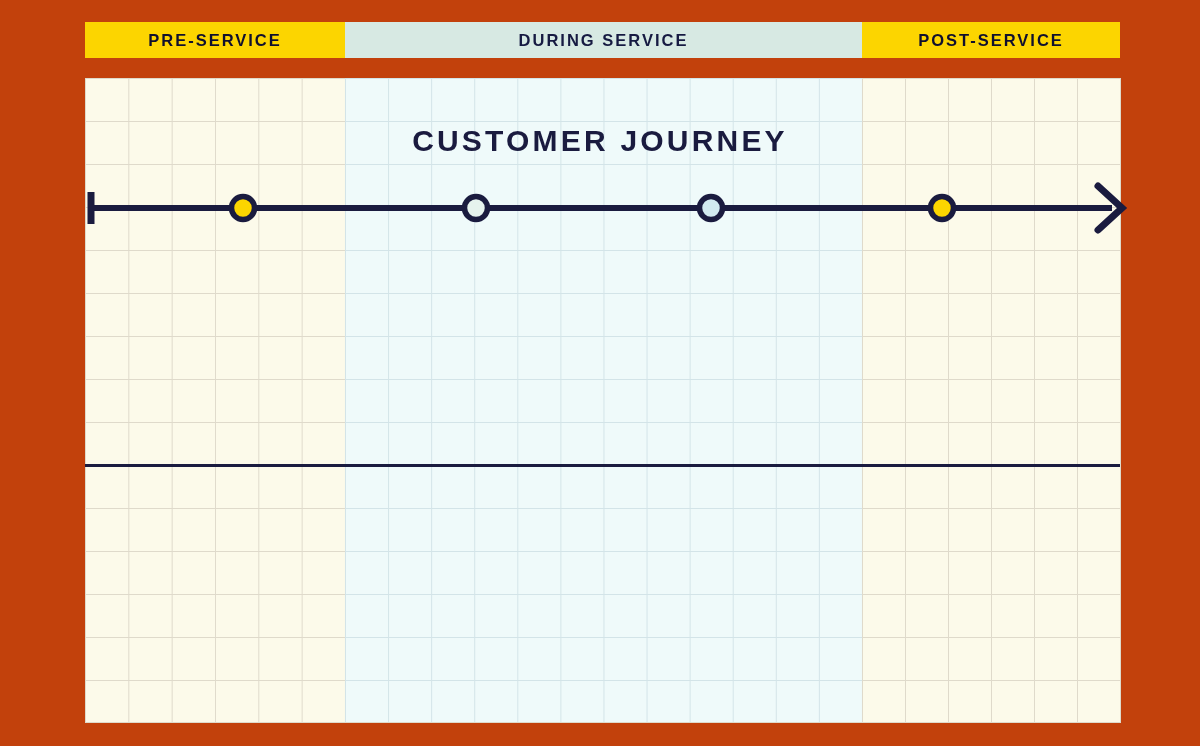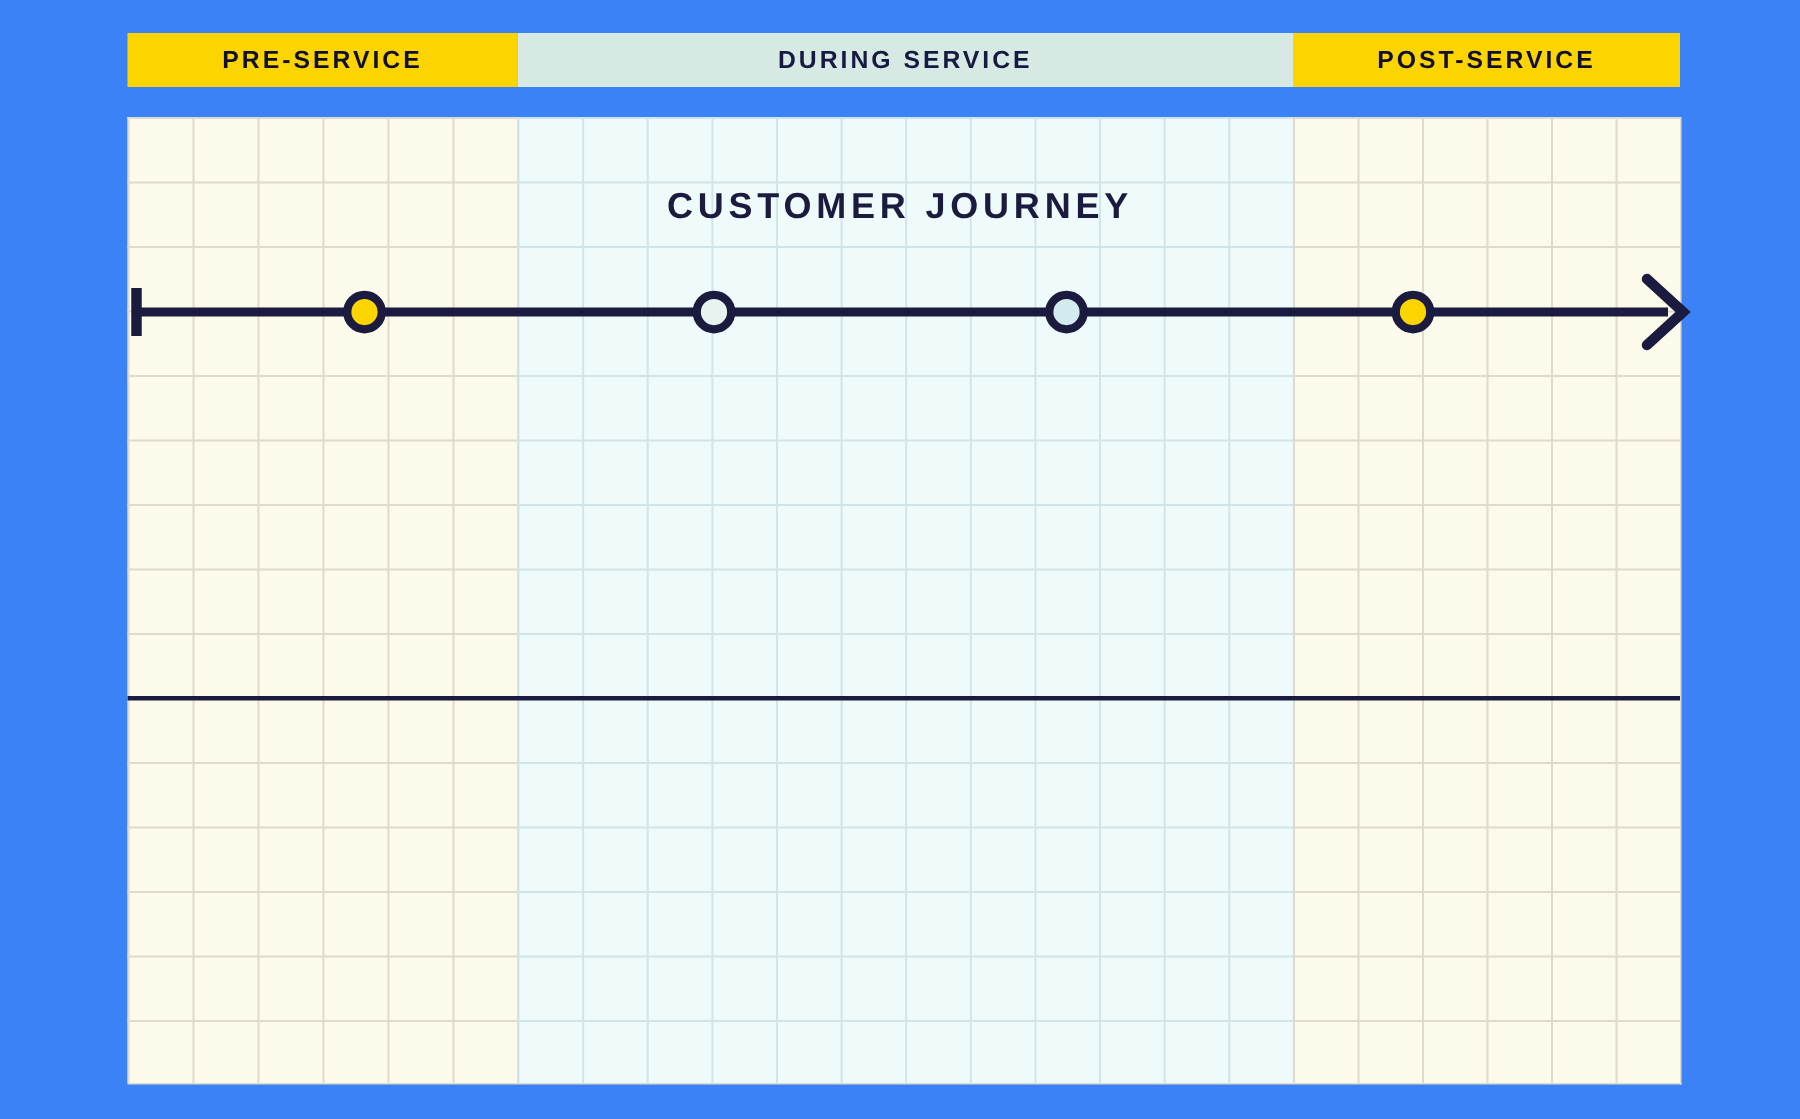--- a/index.html
+++ b/index.html
@@ -10,21 +10,21 @@
   body {
     width: 1200px;
     height: 746px;
     font-family: "Liberation Sans", sans-serif;
     overflow: hidden;
   }
   #canvas {
     position: relative;
     width: 1200px;
     height: 746px;
-    background: #3b82f6;
+    background: #c2410c;
   }
 
   
   .phase-band {
     position: absolute;
     top: 22px;
     height: 36px;
     display: flex;
     align-items: center;
     justify-content: center;
@@ -91,21 +91,21 @@
     pointer-events: none;
   }
 
   
   #journey-title {
     position: absolute;
     left: 0;
     top: 126px;
     width: 1200px;
     text-align: center;
-    font-size: 24px;
+    font-size: 30px;
     font-weight: 700;
     letter-spacing: 3.2px;
     color: #1A1B3F;
     line-height: 1;
   }
 
   
   #timeline-layer {
     position: absolute;
     left: 0;

